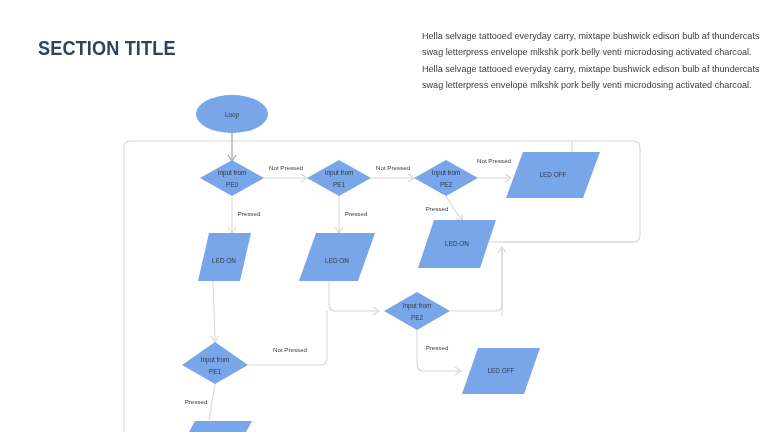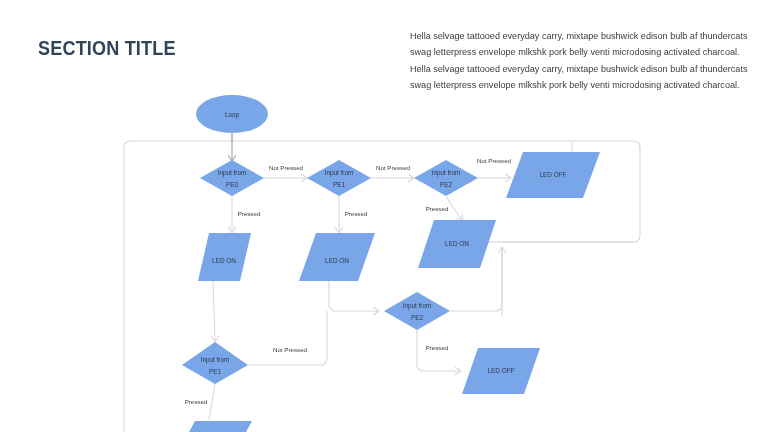--- a/index.html
+++ b/index.html
@@ -18,21 +18,21 @@
     font-family:"Liberation Sans Narrow","Liberation Sans",sans-serif;
     font-weight:bold;
     font-size:21px;
     letter-spacing:.2px;
     color:#2f4458;
     transform:scaleX(.86);
     transform-origin:left center;
     white-space:nowrap;
   }
   #body-copy{
-    position:absolute;left:410px;top:28px;width:340px;
+    position:absolute;left:422px;top:28px;width:340px;
     font-size:9.1px;
     line-height:16.3px;
     color:#3c3c3c;
     text-align:left;
   }
 
   
   #flow{position:absolute;left:0;top:0;width:768px;height:432px;}
   .shape-label{
     font-family:"Liberation Sans",sans-serif;

